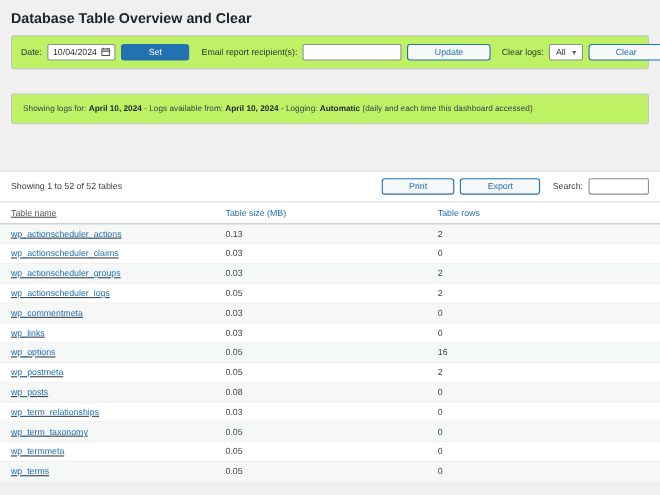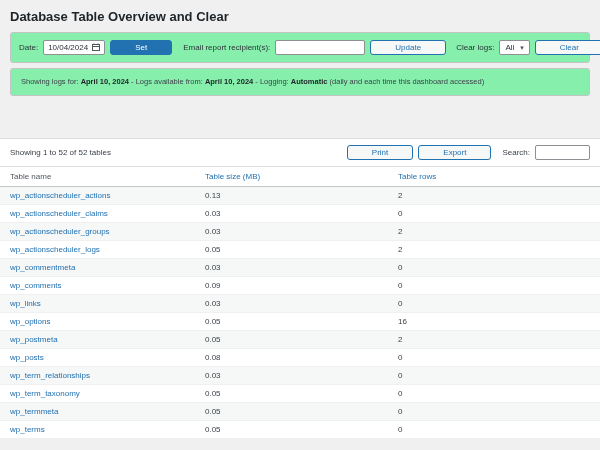--- a/index.html
+++ b/index.html
@@ -7,22 +7,22 @@
   body {
     width:600px; height:450px; overflow:hidden;
     background:#f0f0f1; color:#3c434a;
     font-family:"Liberation Sans", sans-serif;
   }
   h1.page-title {
     margin:0; padding:9px 10px 6px;
     font-size:13px; font-weight:bold; color:#1d2327;
   }
   .panel {
-    background:#86efac; border:1px solid #c3c4c7; border-radius:3px;
-    margin:2px 10px 5px;
+    background:#bef264; border:1px solid #c3c4c7; border-radius:3px;
+    margin:2px 10px 22px;
   }
   .controls {
     display:flex; align-items:center; gap:5px;
     padding:7px 8px; font-size:8px; color:#2c3338;
   }
   .controls label { white-space:nowrap; }
   .input, .datebox, .select {
     border:1px solid #8c8f94; border-radius:2px; background:#fff;
     font-size:8px; color:#2c3338; height:15px;
   }
@@ -56,21 +56,21 @@
   }
   .toolbar-right { margin-left:auto; display:flex; align-items:center; gap:5px; }
   table.data {
     width:100%; border-collapse:collapse; table-layout:fixed;
     font-size:8px;
   }
   table.data th, table.data td {
     text-align:left; font-weight:normal; padding:4px 6px 4px 0;
   }
   table.data th { border-top:1px solid #dcdcde; border-bottom:1px solid #c3c4c7; padding-top:5px; padding-bottom:5px; }
-  table.data th:nth-child(1), table.data td:nth-child(1) { width:205px; padding-left:10px; }
+  table.data th:nth-child(1), table.data td:nth-child(1) { width:205px; padding-left:10px;text-decoration:underline; }
   table.data th:nth-child(2), table.data td:nth-child(2) { width:193px; }
   th.col-name { color:#50575e; cursor:pointer; }
   th.blue { color:#2271b1; cursor:pointer; }
   tbody tr:nth-child(odd) { background:#f6f7f7; }
   tbody td { border-bottom:1px solid #f0f0f1; color:#3c434a; }
   tbody a { color:#2271b1; text-decoration:none; }
   .cal-icon { display:inline-block; }
 </style>
 </head>
 <body>
@@ -149,25 +149,20 @@
             <td><a href="#">wp_actionscheduler_logs</a></td>
             <td>0.05</td>
             <td>2</td>
           </tr>
           <tr>
             <td><a href="#">wp_commentmeta</a></td>
             <td>0.03</td>
             <td>0</td>
           </tr>
           <tr>
-            <td><a href="#">wp_comments</a></td>
-            <td>0.09</td>
-            <td>0</td>
-          </tr>
-          <tr>
             <td><a href="#">wp_links</a></td>
             <td>0.03</td>
             <td>0</td>
           </tr>
           <tr>
             <td><a href="#">wp_options</a></td>
             <td>0.05</td>
             <td>16</td>
           </tr>
           <tr>

